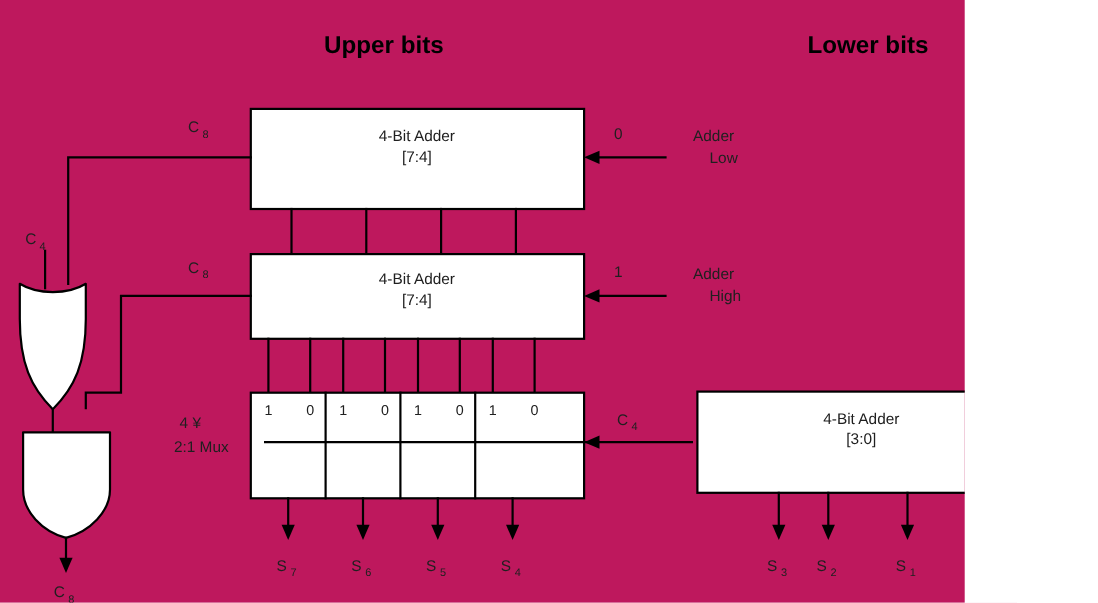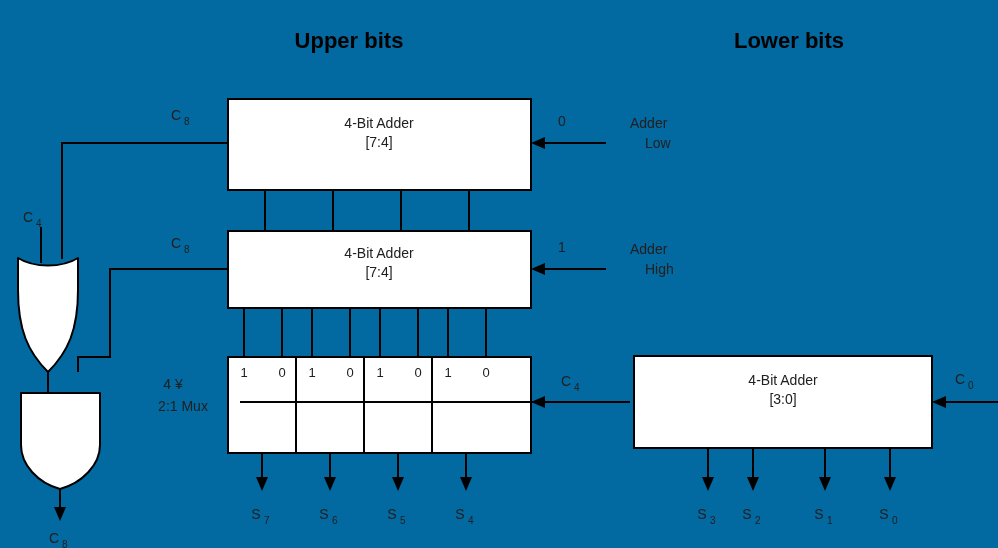--- a/index.html
+++ b/index.html
@@ -6,23 +6,23 @@
   html, body {
     margin: 0;
     padding: 0;
     background: #ffffff;
   }
   body {
     font-family: "Liberation Sans", sans-serif;
   }
   #stage {
     position: relative;
-    width: 998px;
+    width: 877px;
     height: 548px;
-    background: #0369a1;
+    background: #be185d;
     overflow: hidden;
   }
   #stage svg {
     position: absolute;
     left: 0;
     top: 0;
   }
   .hdr {
     font-family: "Liberation Sans", sans-serif;
     font-size: 22px;

